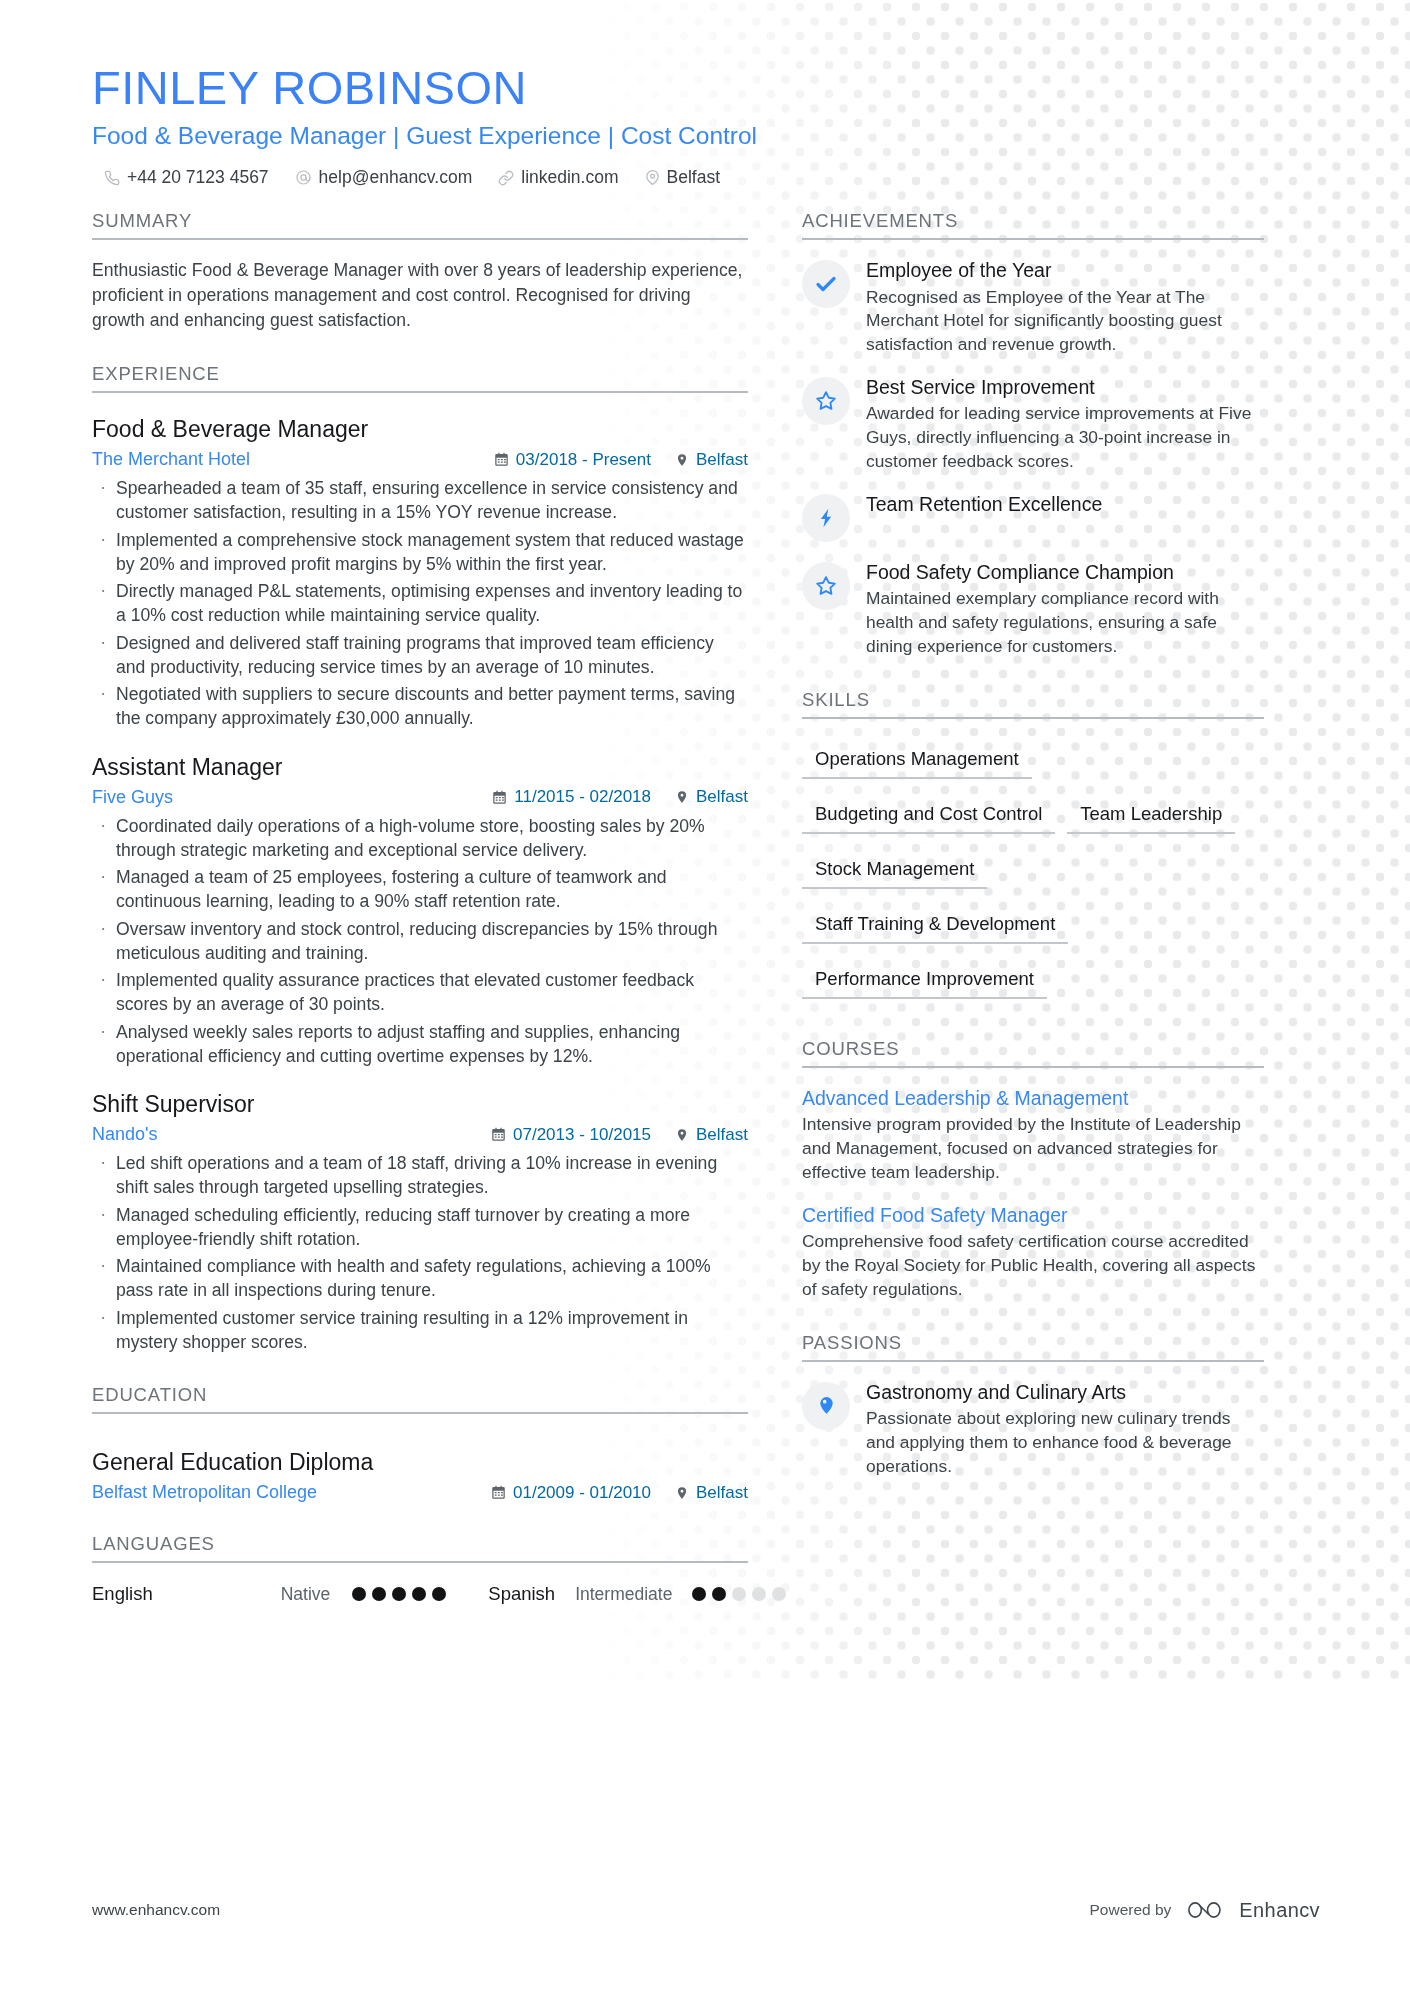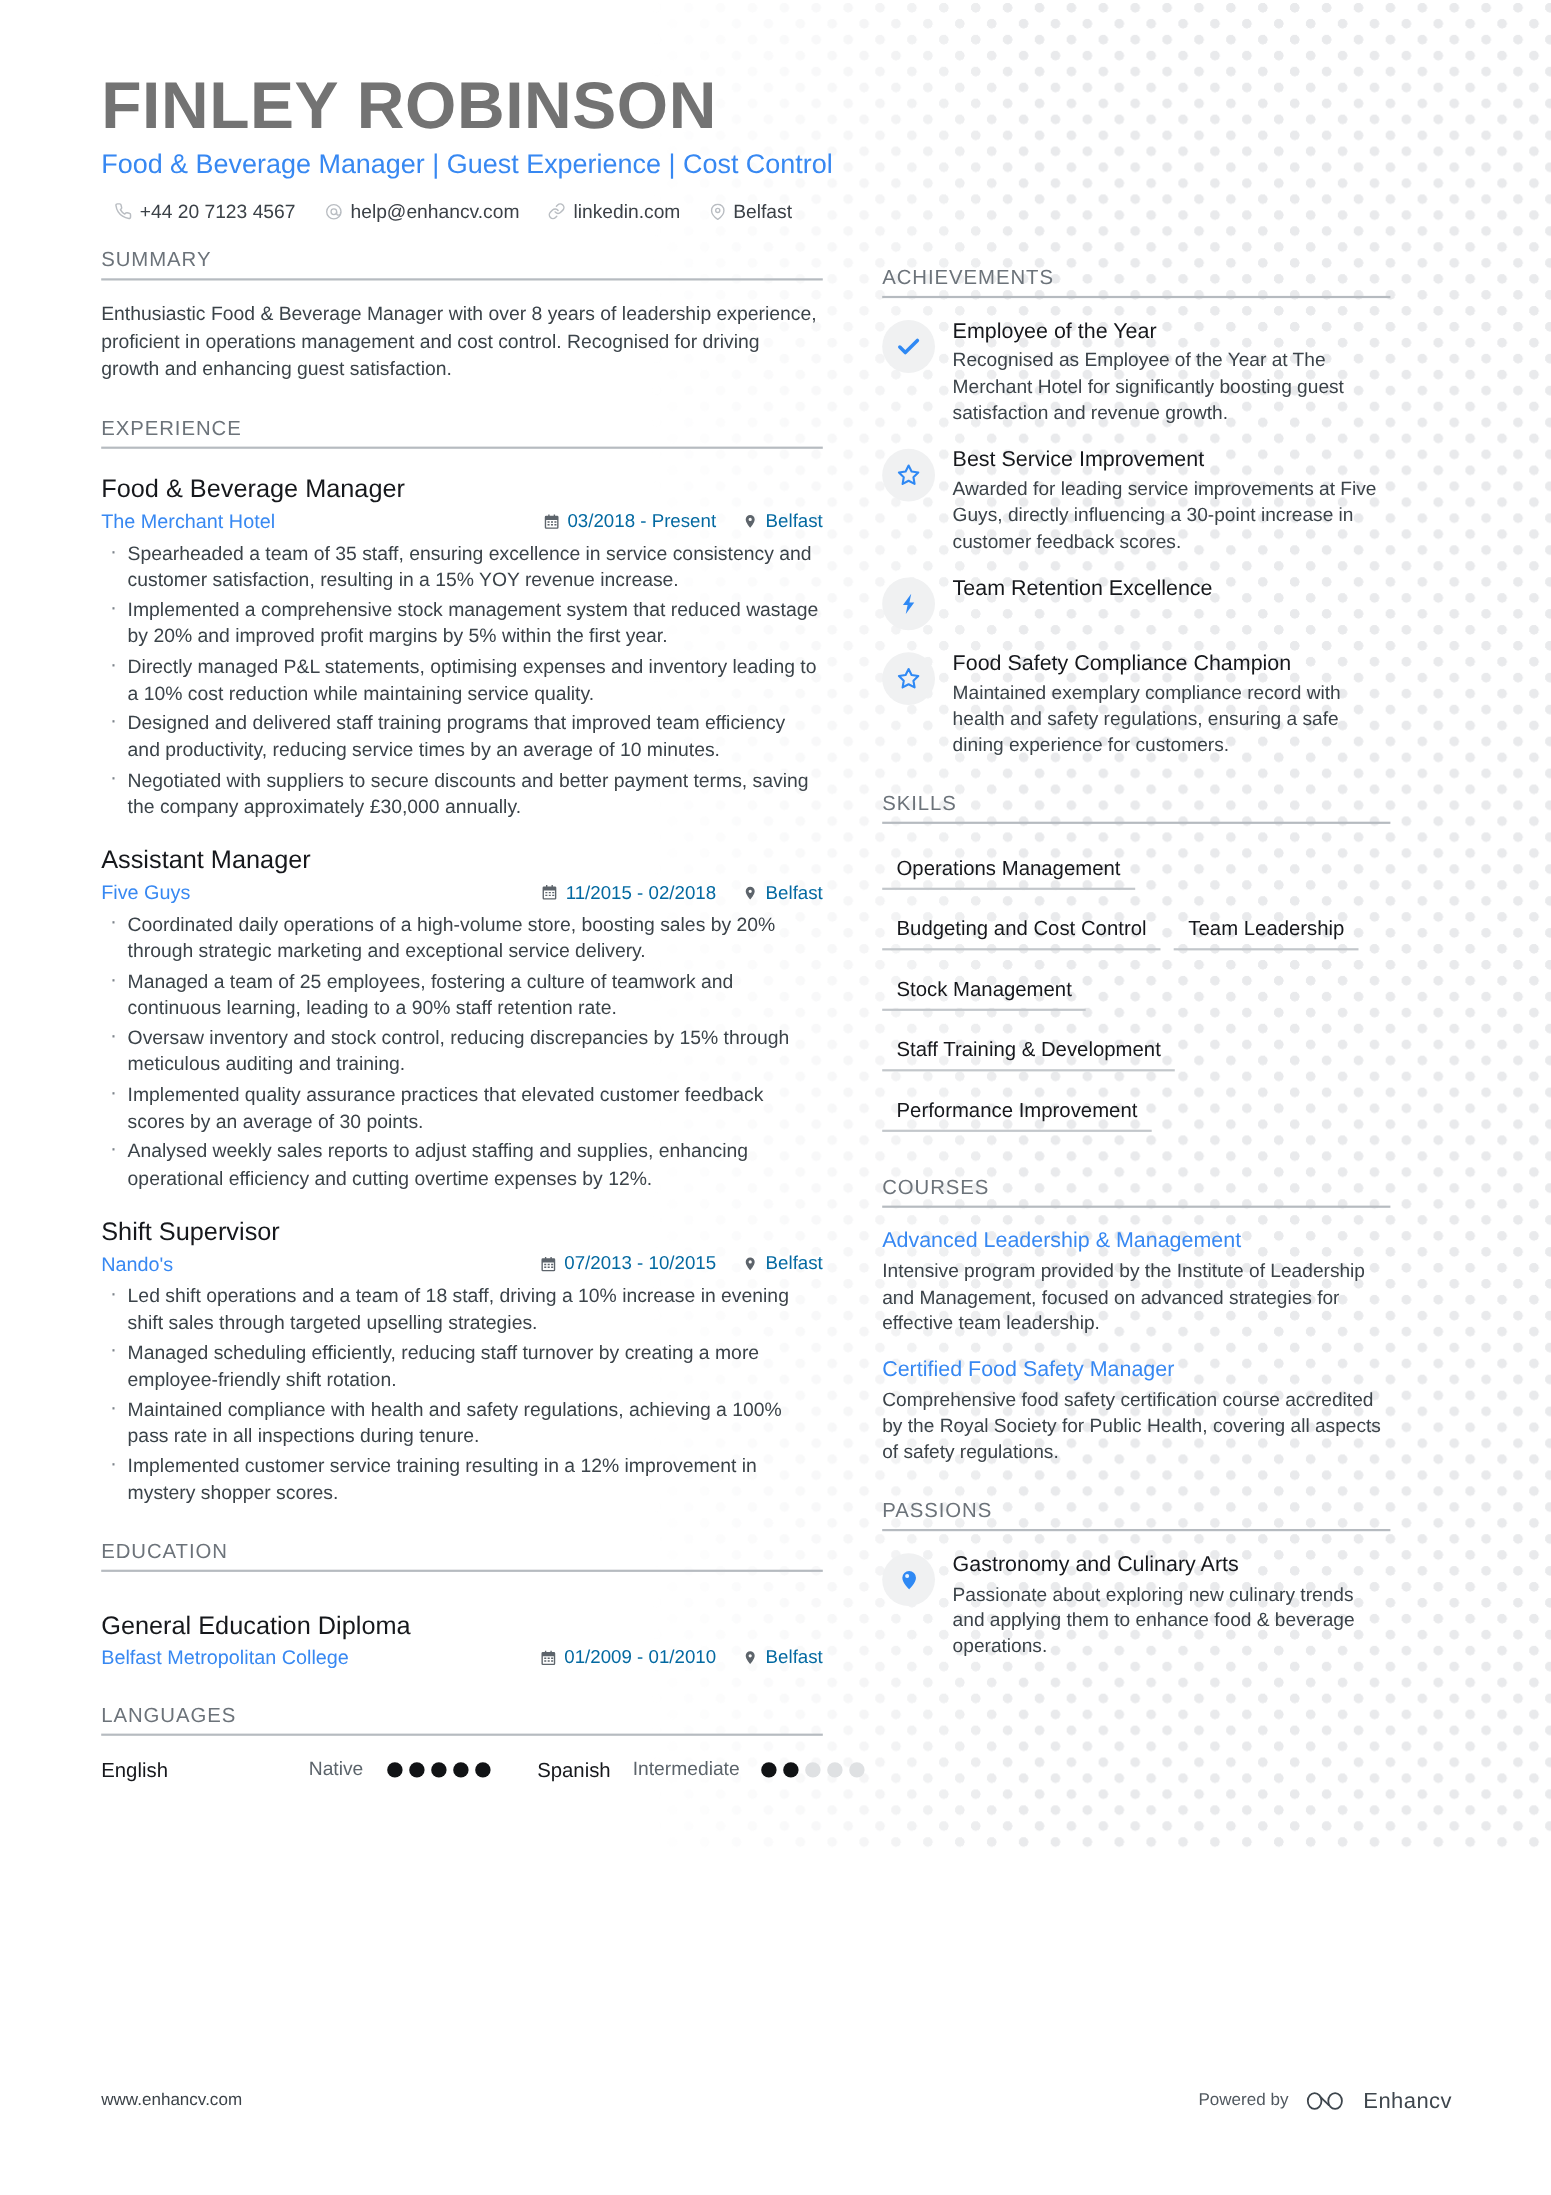--- a/index.html
+++ b/index.html
@@ -34,24 +34,24 @@
     z-index: 0;
   }
   .content {
     position: relative;
     z-index: 1;
     padding: 62px 90px 0 92px;
   }
 
   
   .name {
-    font-size: 60px;
+    font-size: 47px;
     letter-spacing: 0.5px;
-    font-weight: 700;
-    color: #737373;
+    font-weight: 400;
+    color: #3b82f6;
     line-height: 1.12;
   }
   .headline {
     font-size: 24.5px;
     color: #3788f2;
     margin-top: 6px;
     font-weight: 400;
     line-height: 1.25;
   }
   .contacts {
@@ -67,21 +67,21 @@
     display: flex;
     align-items: center;
     gap: 7px;
     white-space: nowrap;
   }
   .contact .ic { color: #b9bdc2; display: flex; align-items: center; }
 
   
   .cols { display: flex; margin-top: 22px; }
   .col-left { width: 700px; padding-right: 44px; }
-  .col-right { width: 472px; padding-left: 10px; margin-top: 16px; }
+  .col-right { width: 472px; padding-left: 10px; }
 
   .sec-title {
     font-size: 18.5px;
     letter-spacing: 0.85px;
     color: #6c737a;
     font-weight: 400;
     padding-bottom: 6px;
     border-bottom: 2.5px solid #b6bbc0;
     text-transform: uppercase;
   }

